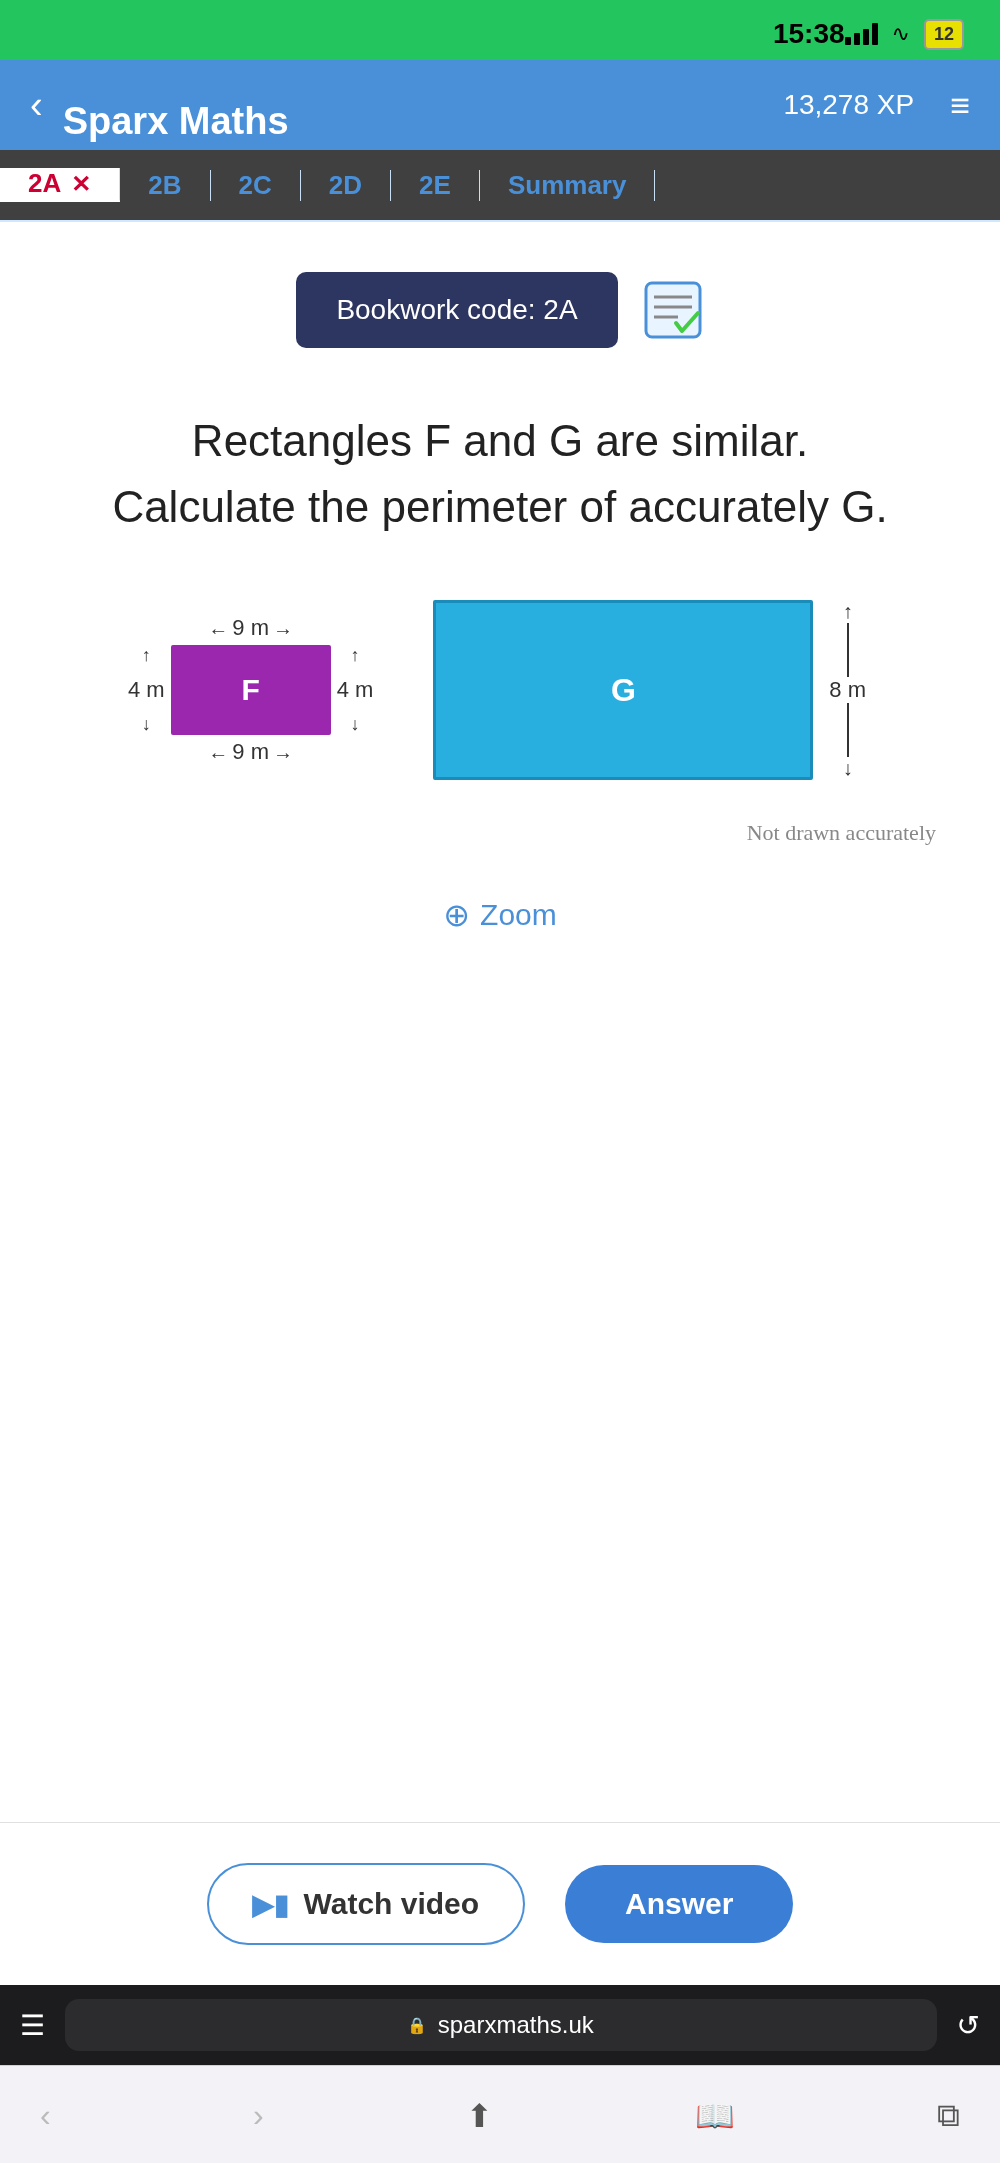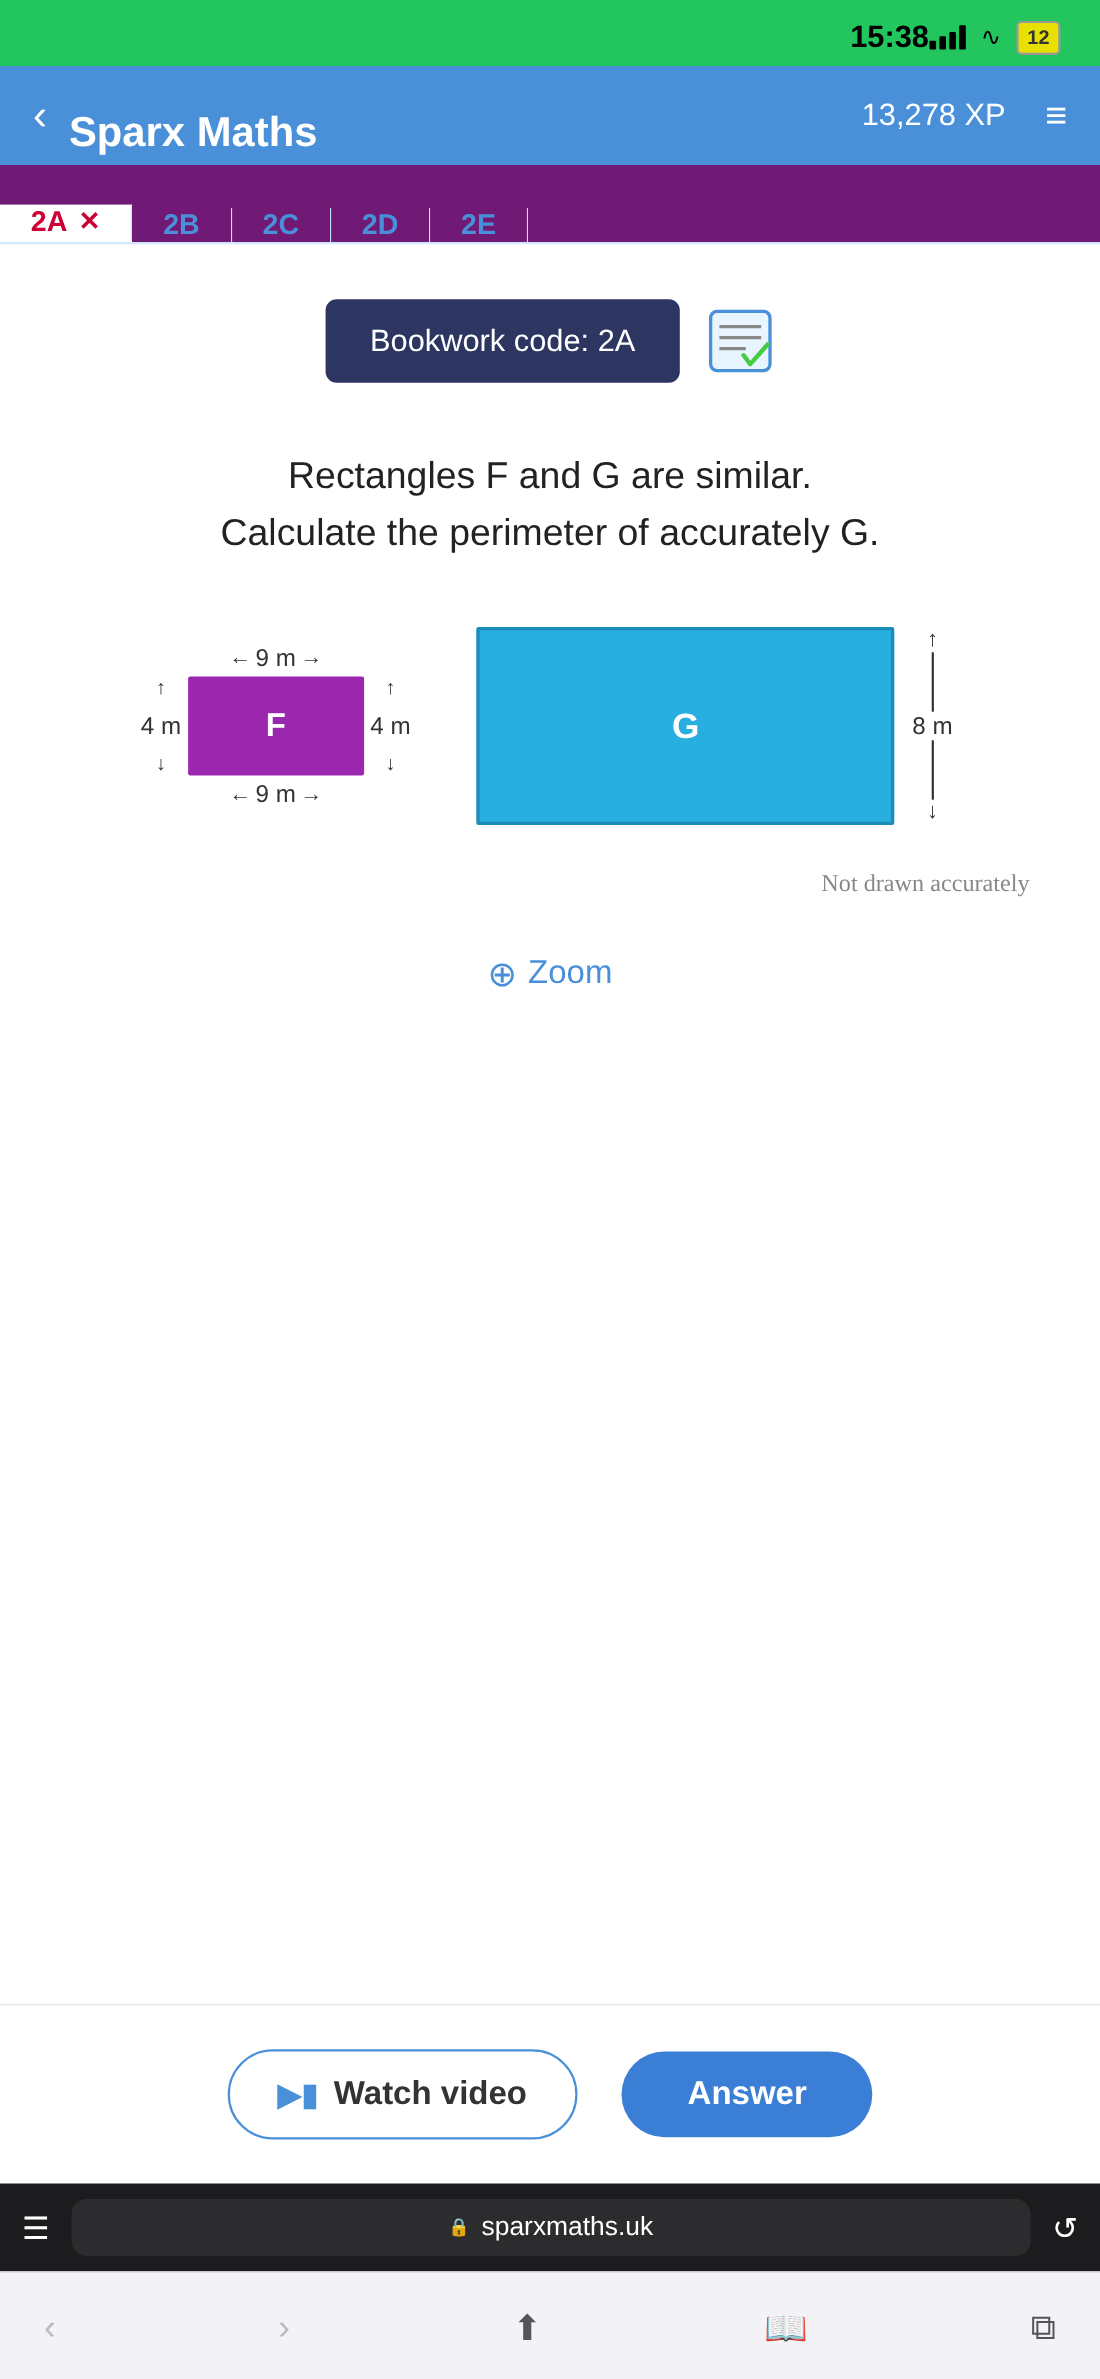--- a/index.html
+++ b/index.html
@@ -86,24 +86,24 @@
     }
     .header-menu {
       color: #fff;
       font-size: 34px;
       cursor: pointer;
     }
 
     
     .tabs {
       display: flex;
-      background: #701a75;
+      background: #404040;
       border-bottom: 2px solid #d0e8ff;
       height: 72px;
-      align-items: flex-end;
+      align-items: center;
     }
     .tab {
       display: flex;
       align-items: center;
       justify-content: center;
       padding: 0 28px;
       font-size: 26px;
       font-weight: 600;
       color: #4a90d9;
       cursor: pointer;
@@ -153,21 +153,21 @@
       height: 62px;
       display: flex;
       align-items: center;
       justify-content: center;
       font-size: 38px;
     }
 
     
     .question-text {
       text-align: center;
-      font-size: 34px;
+      font-size: 44px;
       color: #222;
       line-height: 1.5;
       margin: 50px 0 60px;
     }
 
     
     .diagram-area {
       display: flex;
       align-items: center;
       gap: 60px;
@@ -384,20 +384,23 @@
   </div>
   <div class="tab">
     <span>2C</span>
   </div>
   <div class="tab">
     <span>2D</span>
   </div>
   <div class="tab">
     <span>2E</span>
   </div>
+  <div class="tab summary">
+    <span>Summary</span>
+  </div>
 </div>
 
 <div class="main-content">
 
   <div class="bookwork-row">
     <div class="bookwork-badge">Bookwork code: 2A</div>
     <div class="bookwork-icon">
       <svg width="62" height="62" viewBox="0 0 62 62">
         <rect x="4" y="4" width="54" height="54" rx="6" fill="#e8f4ff" stroke="#4a90d9" stroke-width="3"></rect>
         <line x1="12" y1="18" x2="50" y2="18" stroke="#888" stroke-width="3"></line>

